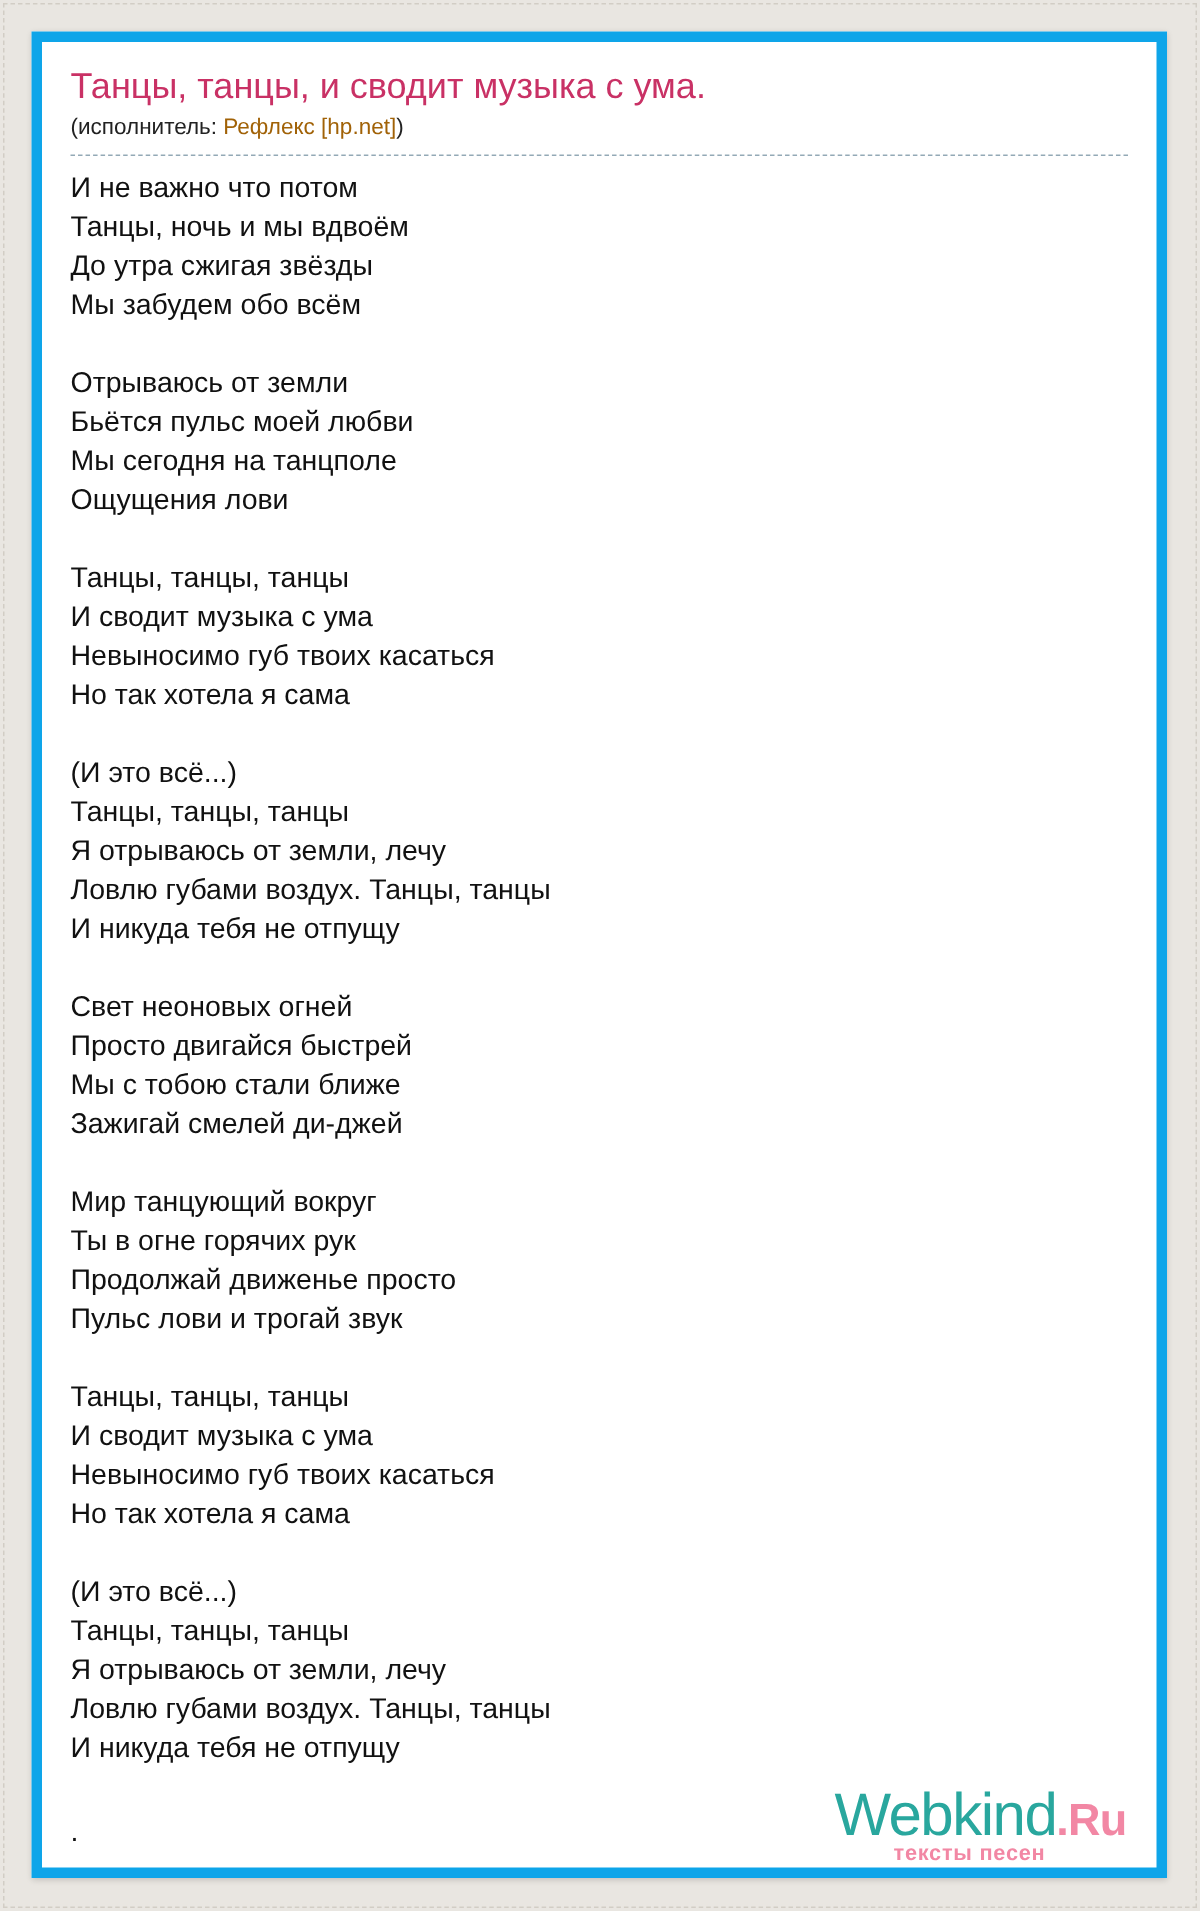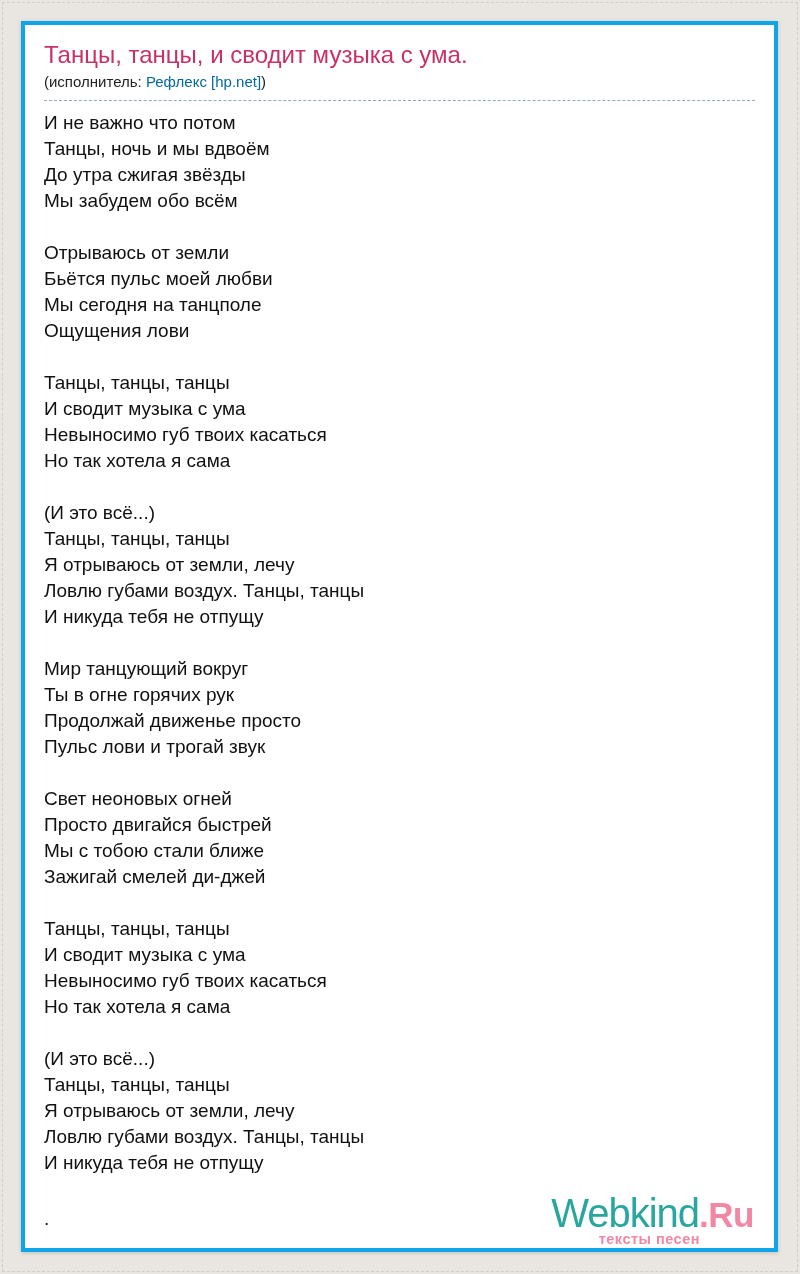--- a/index.html
+++ b/index.html
@@ -18,21 +18,21 @@
     pointer-events: none;
   }
   .card {
     position: absolute;
     left: 21px;
     top: 21px;
     width: 757px;
     height: 1231px;
     box-sizing: border-box;
     background: #ffffff;
-    border: 4px solid #0ea5e9;
+    border: 7px solid #0ea5e9;
     box-shadow: 0 1px 4px rgba(0,0,0,0.16);
     padding: 16px 19px 20px 19px;
   }
   .header-block {
     border-bottom: 1px dashed #93a9b6;
     padding-bottom: 9px;
   }
   .song-title {
     margin: 0;
     font-size: 24px;
@@ -40,21 +40,21 @@
     line-height: 28px;
     color: #c93165;
   }
   .artist-line {
     margin-top: 3px;
     font-size: 15px;
     line-height: 19px;
     color: #222222;
   }
   .artist-line a {
-    color: #0369a1;
+    color: #a16207;
     text-decoration: none;
     cursor: pointer;
   }
   .lyrics {
     padding-top: 9px;
     font-size: 19px;
     line-height: 26px;
     color: #111111;
   }
   .lyrics p {
@@ -75,21 +75,21 @@
     display: block;
   }
   .logo .logo-primary {
     font-size: 40px;
     font-weight: normal;
     color: #29a79e;
     letter-spacing: -1px;
     text-align: center;
   }
   .logo .logo-suffix {
-    font-size: 35px;
+    font-size: 30px;
     font-weight: bold;
     color: #f287a4;
     letter-spacing: -0.5px;
   }
   .logo .logo-tagline {
     font-size: 14.5px;
     font-weight: bold;
     color: #f287a4;
     margin: -1px 54px 0 0;
     letter-spacing: 0.5px;
@@ -120,28 +120,28 @@
 Ощущения лови</p>
     <p>Танцы, танцы, танцы
 И сводит музыка с ума
 Невыносимо губ твоих касаться
 Но так хотела я сама</p>
     <p>(И это всё...)
 Танцы, танцы, танцы
 Я отрываюсь от земли, лечу
 Ловлю губами воздух. Танцы, танцы
 И никуда тебя не отпущу</p>
+    <p>Свет неоновых огней
+Просто двигайся быстрей
+Мы с тобою стали ближе
+Зажигай смелей ди-джей</p>
     <p>Мир танцующий вокруг
 Ты в огне горячих рук
 Продолжай движенье просто
 Пульс лови и трогай звук</p>
-    <p>Свет неоновых огней
-Просто двигайся быстрей
-Мы с тобою стали ближе
-Зажигай смелей ди-джей</p>
     <p>Танцы, танцы, танцы
 И сводит музыка с ума
 Невыносимо губ твоих касаться
 Но так хотела я сама</p>
     <p>(И это всё...)
 Танцы, танцы, танцы
 Я отрываюсь от земли, лечу
 Ловлю губами воздух. Танцы, танцы
 И никуда тебя не отпущу</p>
     <p class="ending">.</p>

